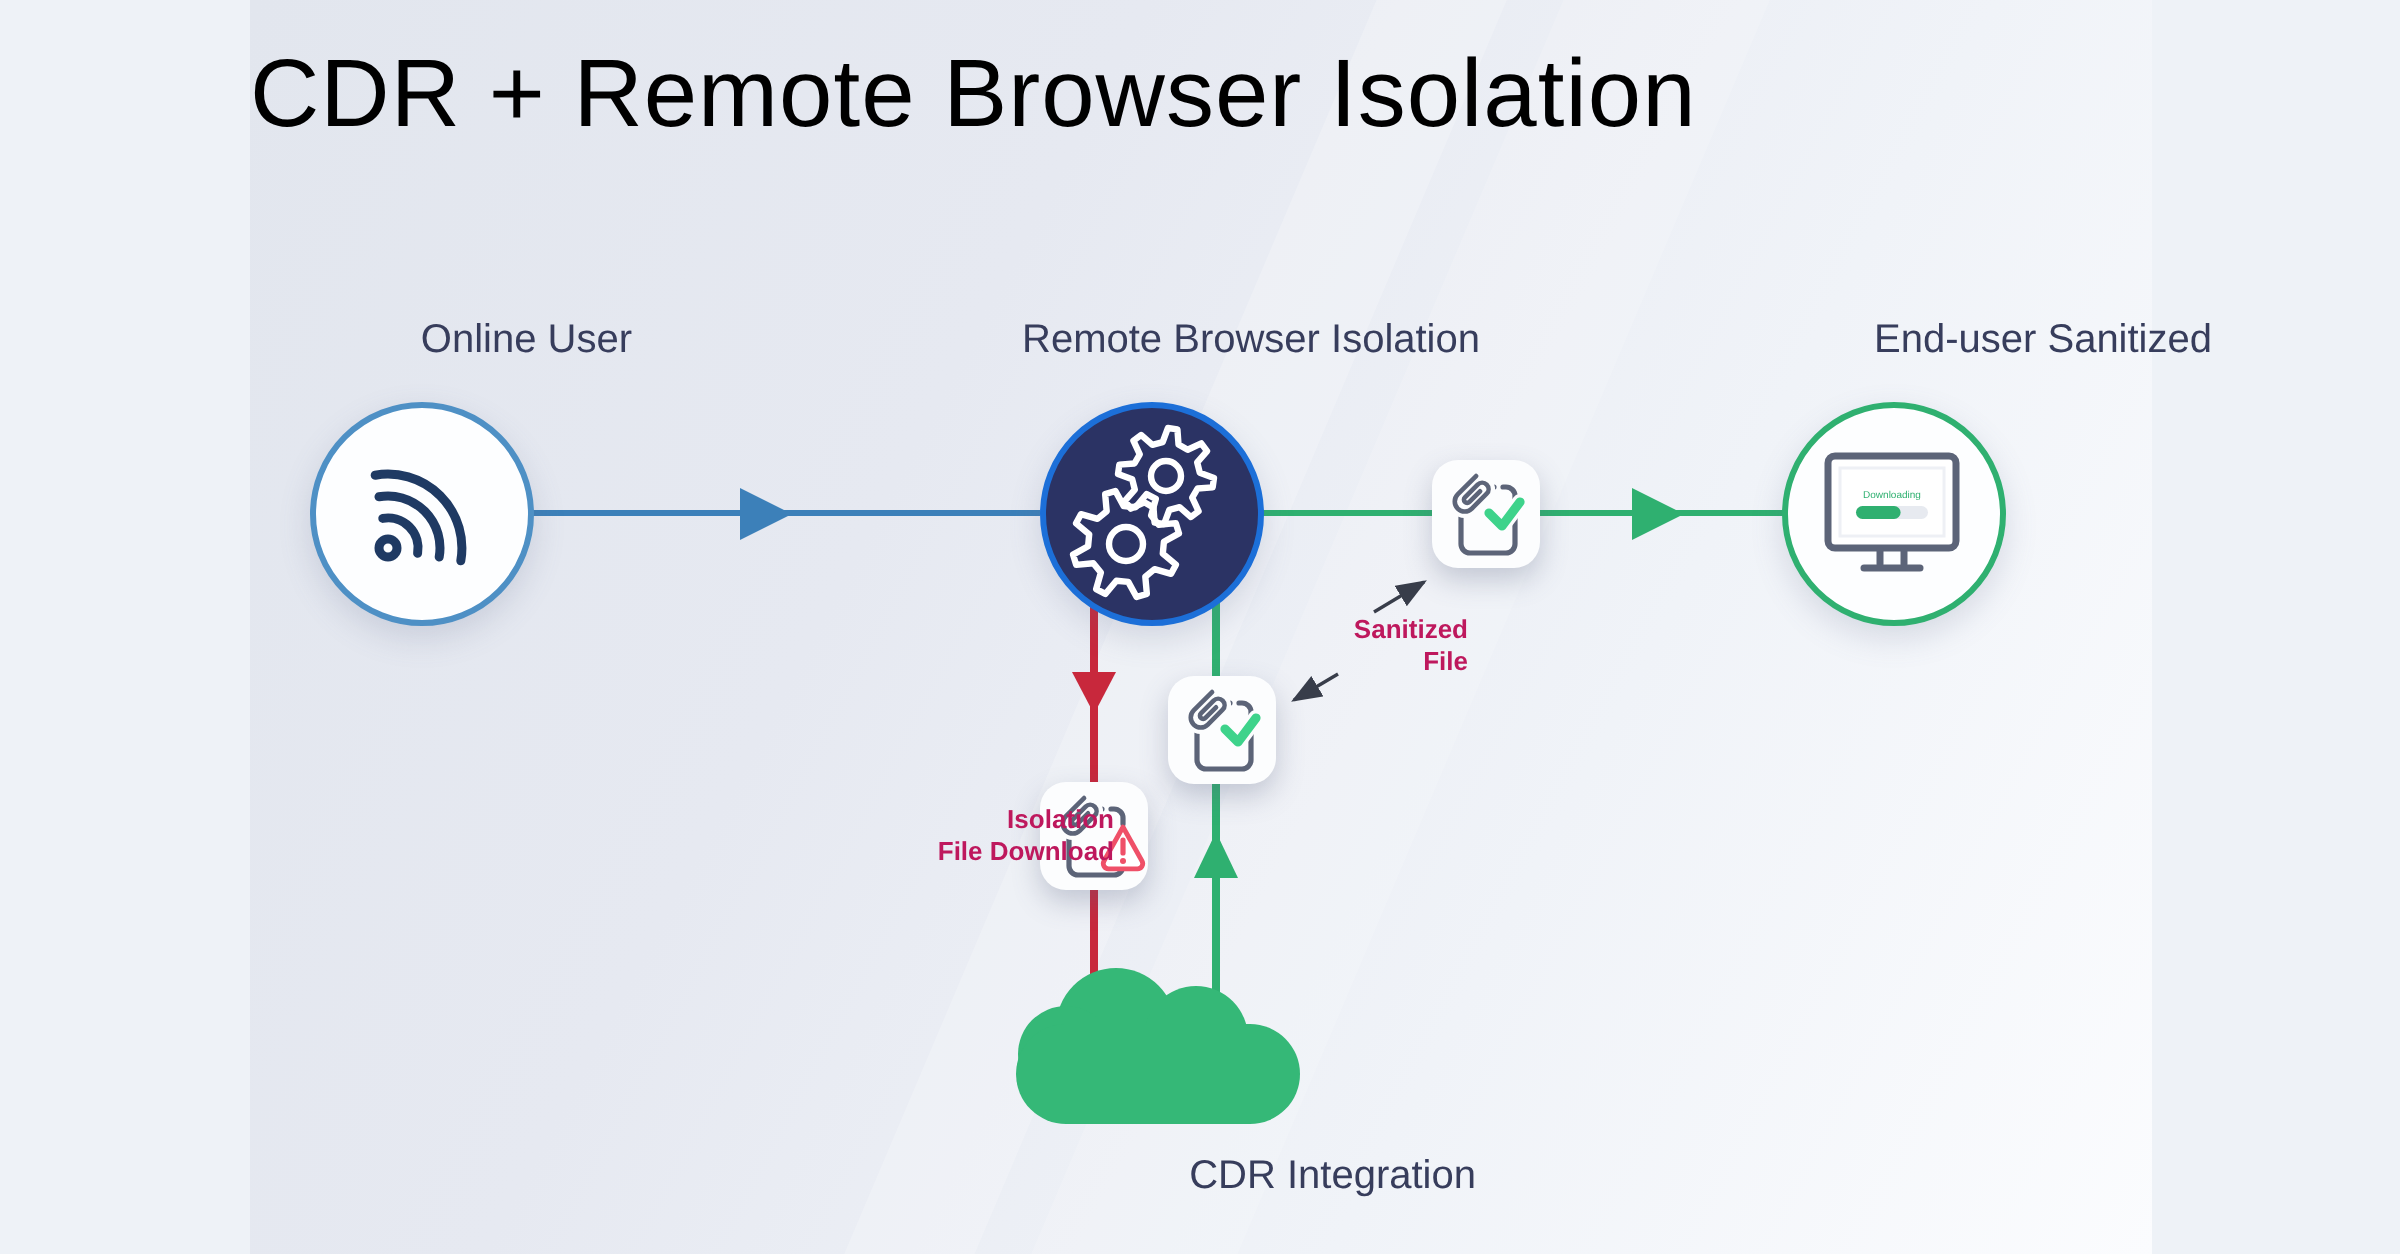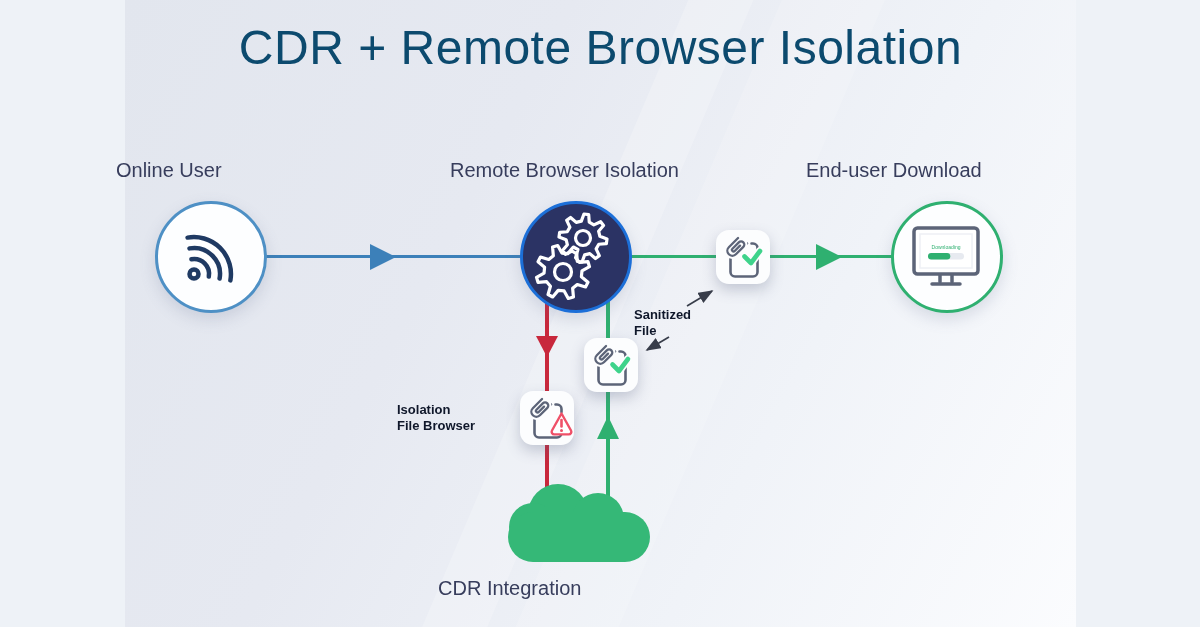--- a/index.html
+++ b/index.html
@@ -12,28 +12,28 @@
   .canvas{
     position:absolute;left:125px;top:0;width:951px;height:627px;
     background:linear-gradient(118deg,#e2e6ee 0%,#e6e9f1 35%,#f0f3f8 68%,#fbfcfe 100%);
     overflow:hidden;
   }
   .streak{position:absolute;top:-160px;height:960px;background:rgba(255,255,255,.22);transform:rotate(23deg);}
   .streak.s1{left:430px;width:60px;}
   .streak.s2{left:525px;width:95px;background:rgba(255,255,255,.16);}
 
   .title{
-    position:absolute;left:125px;top:16px;width:951px;text-align:center;
-    font-size:48px;line-height:64px;font-weight:500;letter-spacing:.5px;color:#0c4a6e;
+    position:absolute;left:125px;top:16px;width:951px;
+    font-size:48px;line-height:64px;font-weight:500;letter-spacing:.5px;color:#000000;
   }
   .node-label{
-    position:absolute;text-align:left;font-size:20px;font-weight:500;color:#373d5c;
+    position:absolute;text-align:right;font-size:20px;font-weight:500;color:#373d5c;
   }
   .mini-label{
-    position:absolute;text-align:left;font-size:13px;line-height:16px;font-weight:700;color:#0f172a;
+    position:absolute;text-align:right;font-size:13px;line-height:16px;font-weight:700;color:#be185d;
   }
 
   .hline{position:absolute;height:3px;}
   .vline{position:absolute;width:4px;}
   .tri{position:absolute;width:0;height:0;}
 
   .circle-node{
     position:absolute;width:112px;height:112px;border-radius:50%;box-sizing:border-box;
     background:#fdfeff;box-shadow:0 6px 16px rgba(96,106,140,.20);
     display:flex;align-items:center;justify-content:center;
@@ -73,33 +73,33 @@
   <svg width="106" height="106" viewBox="0 0 106 106">
     <g fill="none" stroke="#1f3a63" stroke-width="4.5" stroke-linecap="round">
       <circle cx="36" cy="70" r="4.5"></circle>
       <path d="M33.4,55.2 A15,15 0 0 1 50.8,72.6"></path>
       <path d="M31.5,44.4 A26,26 0 0 1 61.6,74.5"></path>
       <path d="M29.6,33.6 A37,37 0 0 1 72.4,76.4"></path>
     </g>
   </svg>
 </div>
 
-<div class="node-label" style="left:450px;top:159px;width:300px">Remote Browser Isolation</div>
+<div class="node-label" style="left:440px;top:159px;width:300px">Remote Browser Isolation</div>
 <div class="circle-node z2" style="left:520px;top:201px;background:#2b3364;border:3px solid #1c6fd8">
   <svg width="106" height="106" viewBox="0 0 106 106">
     <g fill="none" stroke="#ffffff" stroke-width="3.2" stroke-linejoin="round">
       <path class="gear" transform="translate(60,34) rotate(8)" d="M16.5,-4.0 L23.9,-2.4 L23.9,2.4 L16.5,4.0 L14.5,8.9 L18.6,15.2 L15.2,18.6 L8.9,14.5 L4.0,16.5 L2.4,23.9 L-2.4,23.9 L-4.0,16.5 L-8.9,14.5 L-15.2,18.6 L-18.6,15.2 L-14.5,8.9 L-16.5,4.0 L-23.9,2.4 L-23.9,-2.4 L-16.5,-4.0 L-14.5,-8.9 L-18.6,-15.2 L-15.2,-18.6 L-8.9,-14.5 L-4.0,-16.5 L-2.4,-23.9 L2.4,-23.9 L4.0,-16.5 L8.9,-14.5 L15.2,-18.6 L18.6,-15.2 L14.5,-8.9 Z"></path>
       <circle cx="60" cy="34" r="7.5"></circle>
       <path class="gear" transform="translate(40,68) rotate(28)" d="M18.5,-4.4 L26.9,-2.6 L26.9,2.6 L18.5,4.4 L16.2,9.9 L20.9,17.1 L17.1,20.9 L9.9,16.2 L4.4,18.5 L2.6,26.9 L-2.6,26.9 L-4.4,18.5 L-9.9,16.2 L-17.1,20.9 L-20.9,17.1 L-16.2,9.9 L-18.5,4.4 L-26.9,2.6 L-26.9,-2.6 L-18.5,-4.4 L-16.2,-9.9 L-20.9,-17.1 L-17.1,-20.9 L-9.9,-16.2 L-4.4,-18.5 L-2.6,-26.9 L2.6,-26.9 L4.4,-18.5 L9.9,-16.2 L17.1,-20.9 L20.9,-17.1 L16.2,-9.9 Z"></path>
       <circle cx="40" cy="68" r="8.5"></circle>
     </g>
   </svg>
 </div>
 
-<div class="node-label" style="left:806px;top:159px;width:300px">End-user Download</div>
+<div class="node-label" style="left:806px;top:159px;width:300px">End-user Sanitized</div>
 <div class="circle-node z2" style="left:891px;top:201px;border:3px solid #2fb070">
   <svg width="106" height="106" viewBox="0 0 106 106">
     <rect x="20" y="24" width="64" height="46" rx="3.5" fill="#ffffff" stroke="#5c6478" stroke-width="3.5"></rect>
     <rect x="26" y="30" width="52" height="34" fill="none" stroke="#eef0f5" stroke-width="1.5"></rect>
     <text x="52" y="45" text-anchor="middle" font-size="5" fill="#2fb070" font-family="Liberation Sans, sans-serif">Downloading</text>
     <rect x="34" y="49" width="36" height="6.5" rx="3.25" fill="#e7eaf0"></rect>
     <rect x="34" y="49" height="6.5" rx="3.25" fill="#2fb070" width="22.3"></rect>
     <g stroke="#5c6478" stroke-width="3.5" stroke-linecap="round">
       <line x1="46" y1="71" x2="46" y2="78"></line>
       <line x1="58" y1="71" x2="58" y2="78"></line>
@@ -163,21 +163,21 @@
   </g>
 </svg>
 <div class="node-label" style="left:438px;top:577px;width:300px">CDR Integration</div>
 
 <div class="mini-label z3" style="left:634px;top:307px;width:100px">
   <div>Sanitized</div>
   <div>File</div>
 </div>
 <div class="mini-label z3" style="left:397px;top:402px;width:160px">
   <div>Isolation</div>
-  <div>File Browser</div>
+  <div>File Download</div>
 </div>
 
 <svg class="overlay" width="1200" height="627">
   <defs>
     <marker id="ah" markerWidth="10" markerHeight="8" refX="8" refY="3.5" orient="auto">
       <path d="M0,0 L9,3.5 L0,7 Z" fill="#383d4a"></path>
     </marker>
   </defs>
   <line x1="687" y1="306" x2="712" y2="291" stroke="#383d4a" stroke-width="1.7" marker-end="url(#ah)"></line>
   <line x1="669" y1="337" x2="647" y2="350" stroke="#383d4a" stroke-width="1.7" marker-end="url(#ah)"></line>

